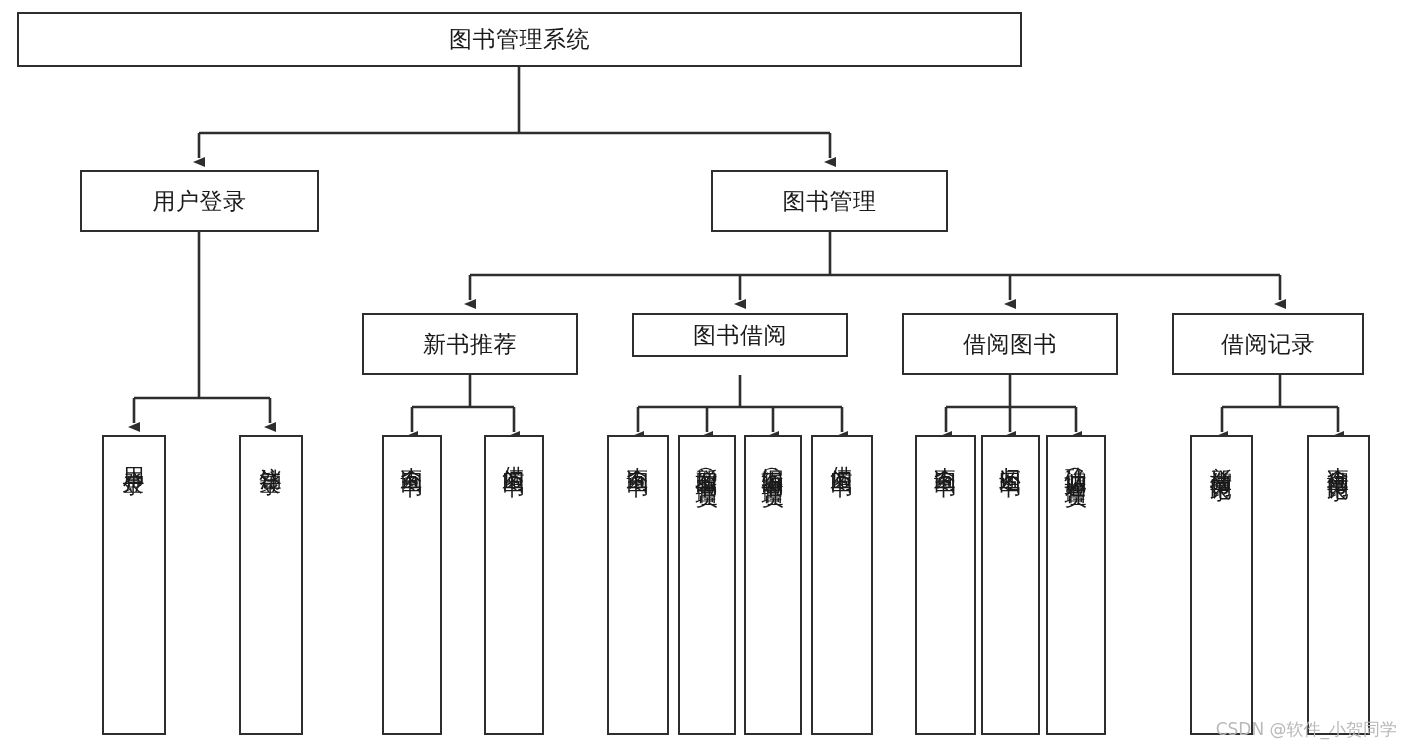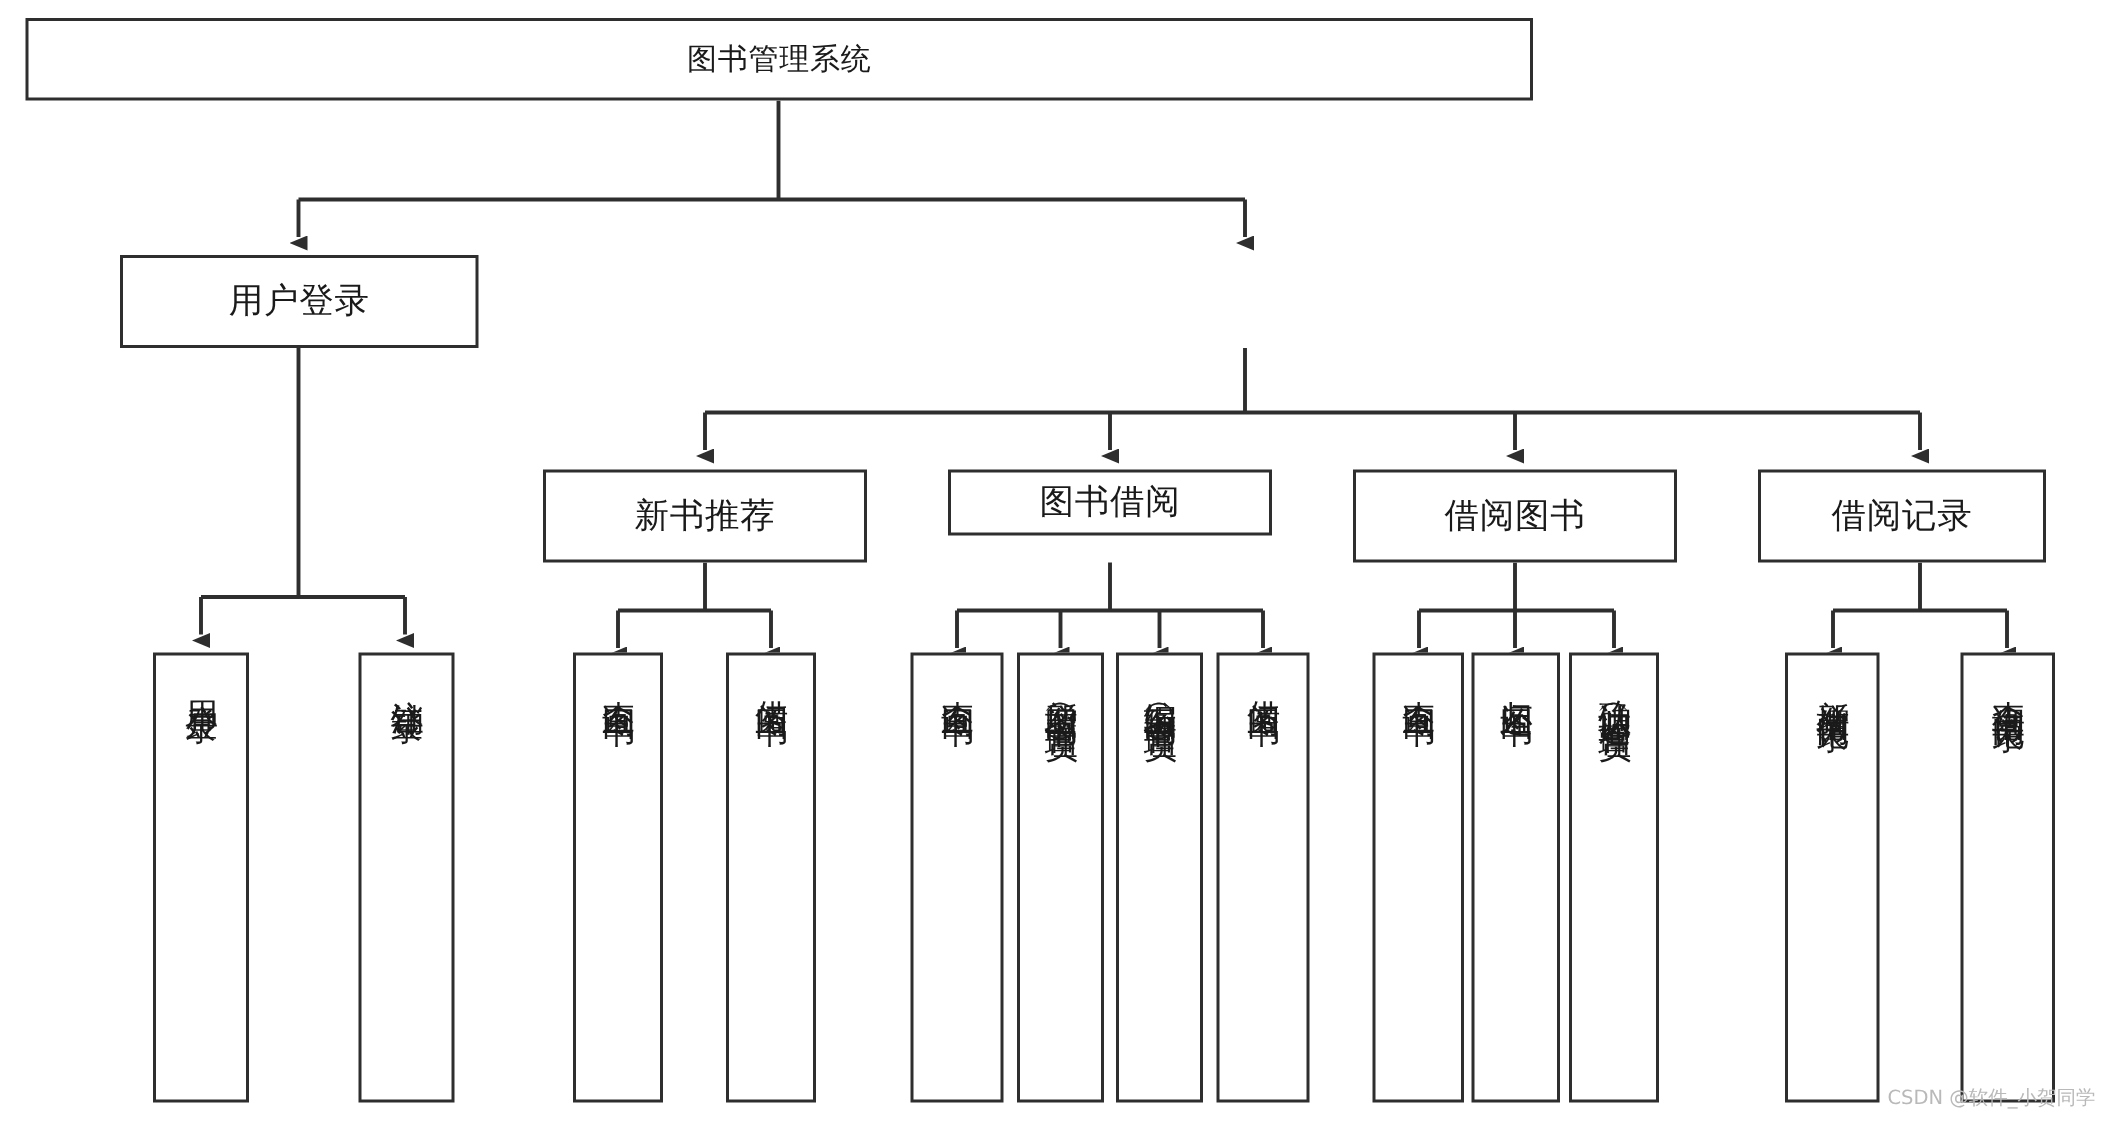--- a/index.html
+++ b/index.html
@@ -38,42 +38,42 @@
   .node .lbl {
     display: block;
     text-align: center;
     line-height: 1.08;
     letter-spacing: 0.5px;
   }
   .node.h .lbl {
     font-size: 23px;
   }
   .node.root .lbl {
-    font-size: 20px;
+    font-size: 23px;
     text-align: right;
   }
   
   .node.v {
     align-items: flex-start;
     justify-content: center;
     padding-top: 12px;
   }
   .node.v .lbl {
     writing-mode: vertical-rl;
     text-orientation: upright;
     font-size: 22px;
     line-height: 1.05;
     letter-spacing: 3px;
     white-space: nowrap;
   }
   #watermark {
     position: absolute;
     right: 8px;
     bottom: 6px;
-    font-size: 13px;
+    font-size: 17px;
     color: #b9b9b9;
     white-space: nowrap;
     z-index: 5;
     font-family: "DejaVu Sans", "Liberation Sans", sans-serif;
   }
 </style>
 </head>
 <body>
 
 <div id="canvas">
@@ -129,20 +129,23 @@
   </svg>
 
   <div class="node root h" style="left:17px; top:12px; width:1005px; height:55px;">
     <span class="lbl">图书管理系统</span>
   </div>
 
   <div class="node h" style="left:80px; top:170px; width:239px; height:62px;">
     <span class="lbl">用户登录</span>
   </div>
 
+  <div class="node h" style="left:711px; top:170px; width:237px; height:62px;">
+    <span class="lbl">图书管理</span>
+  </div>
 
   <div class="node h" style="left:362px; top:313px; width:216px; height:62px;">
     <span class="lbl">新书推荐</span>
   </div>
 
   <div class="node h" style="left:632px; top:313px; width:216px; height:44px;">
     <span class="lbl">图书借阅</span>
   </div>
 
   <div class="node h" style="left:902px; top:313px; width:216px; height:62px;">

